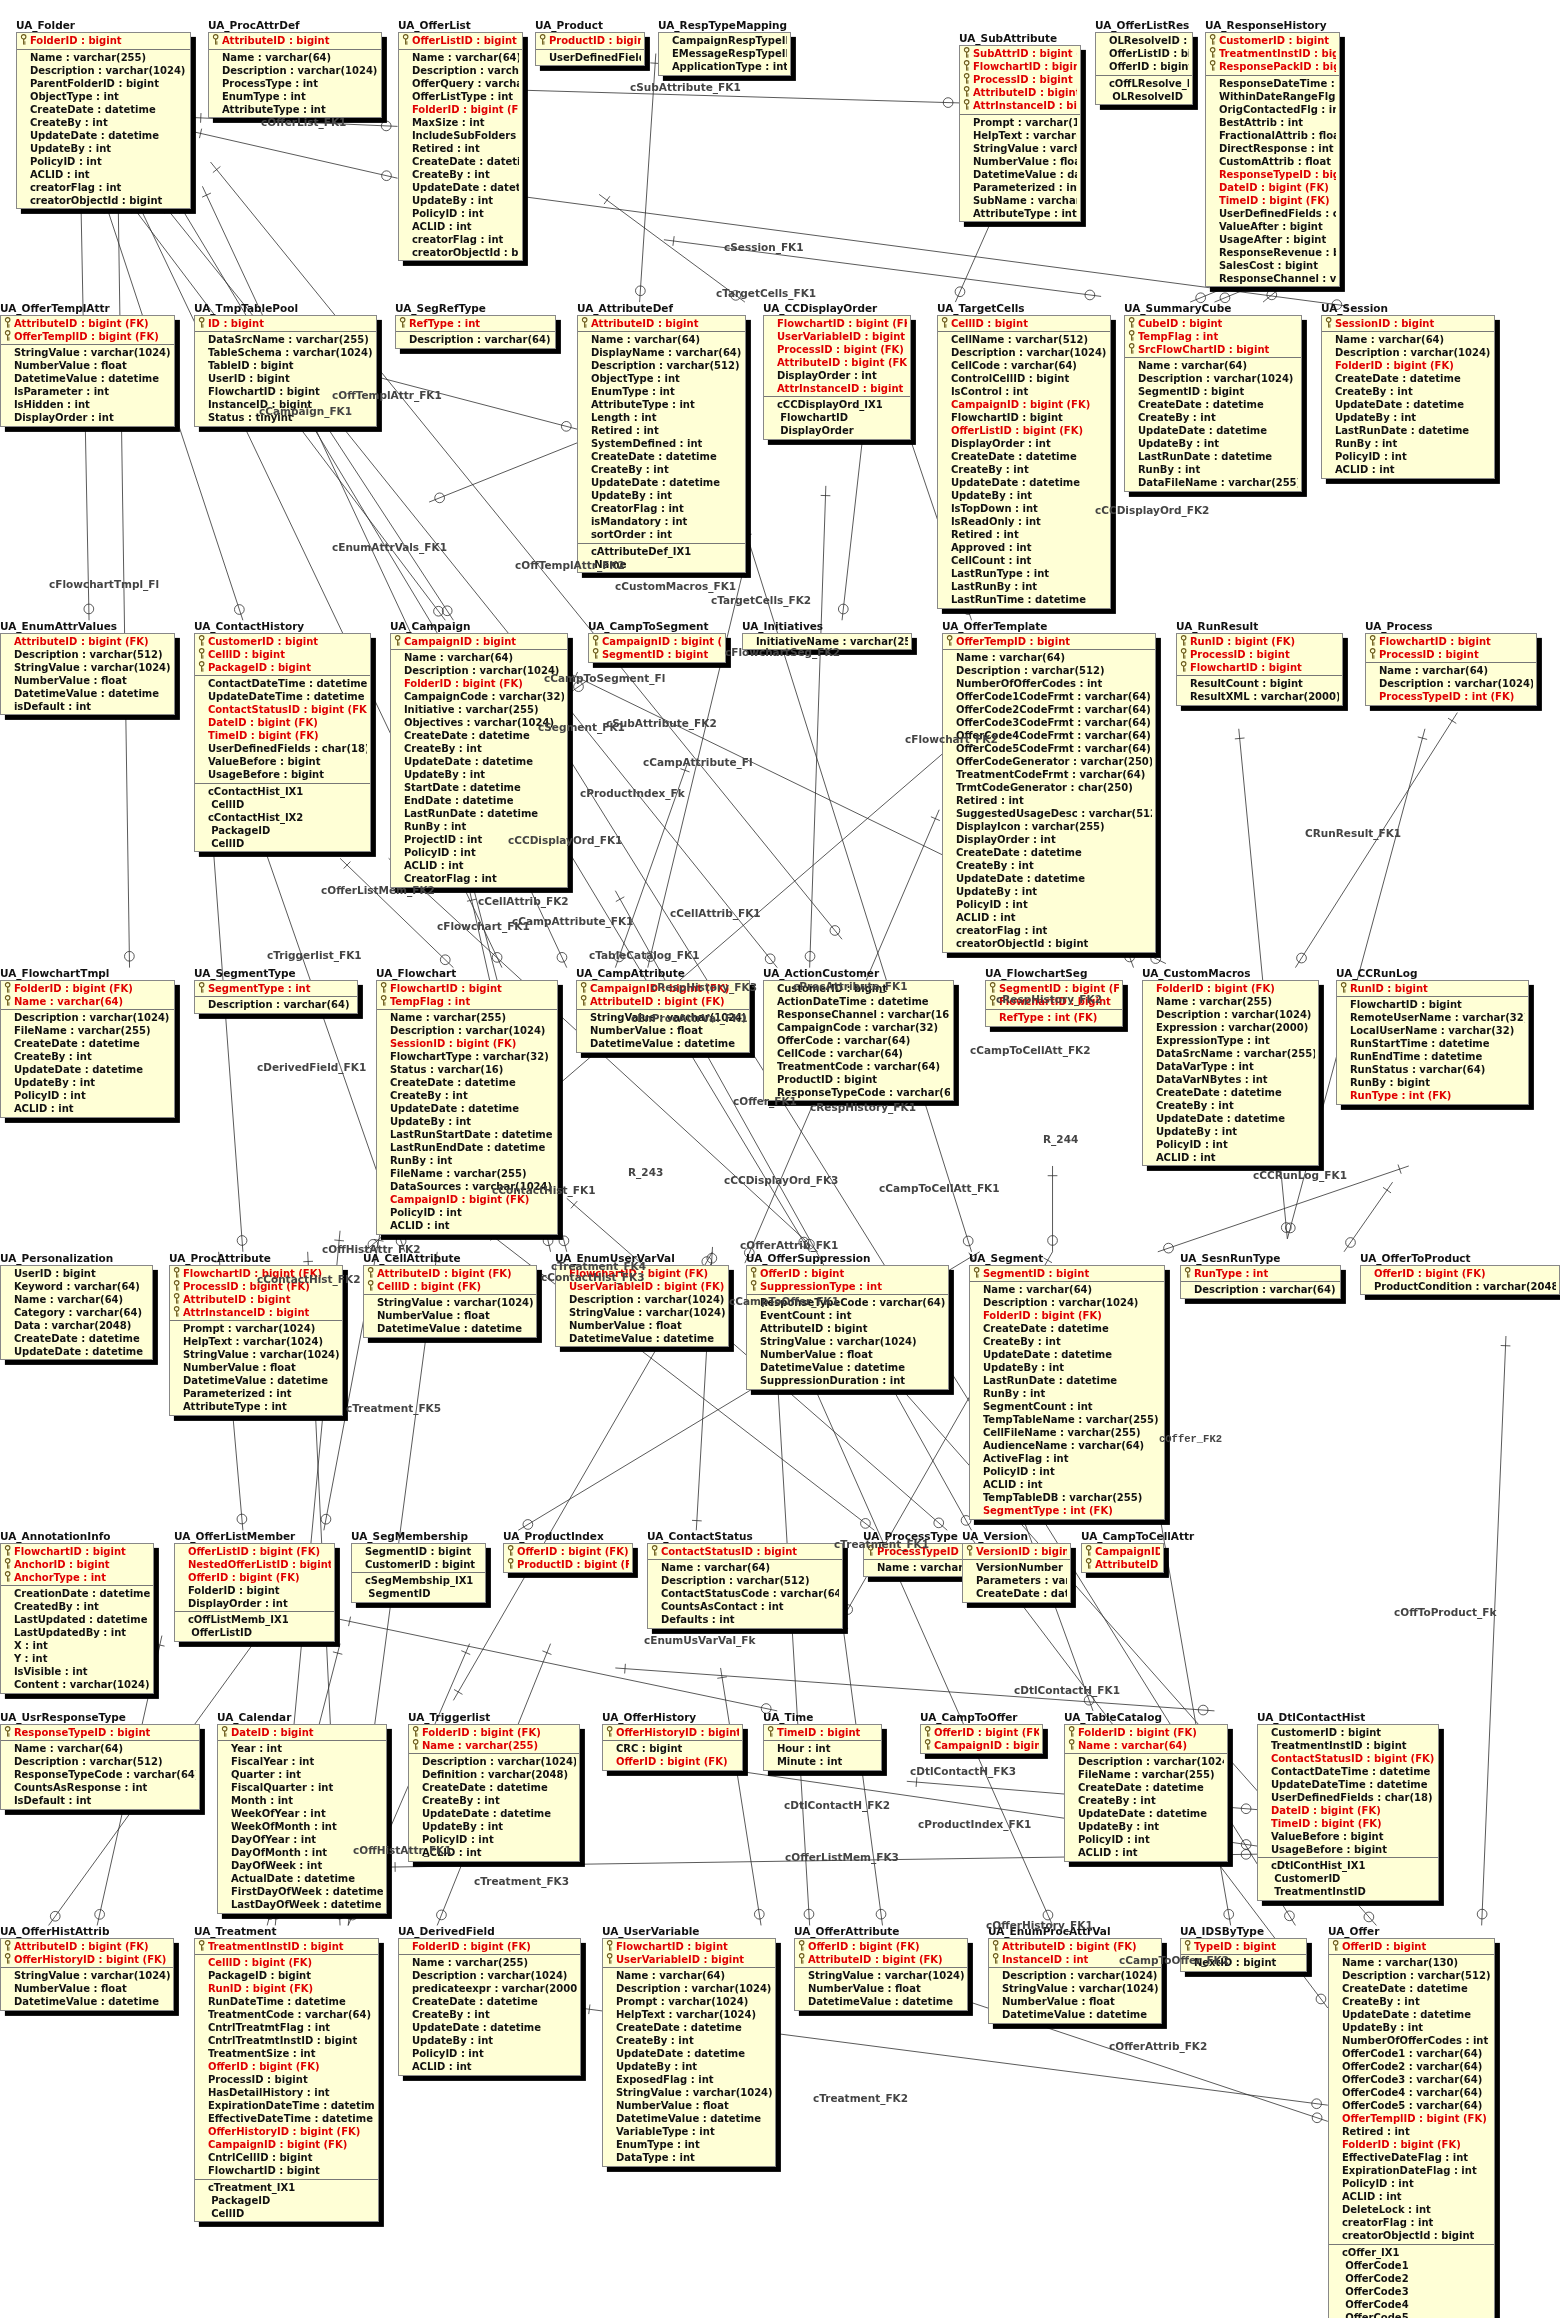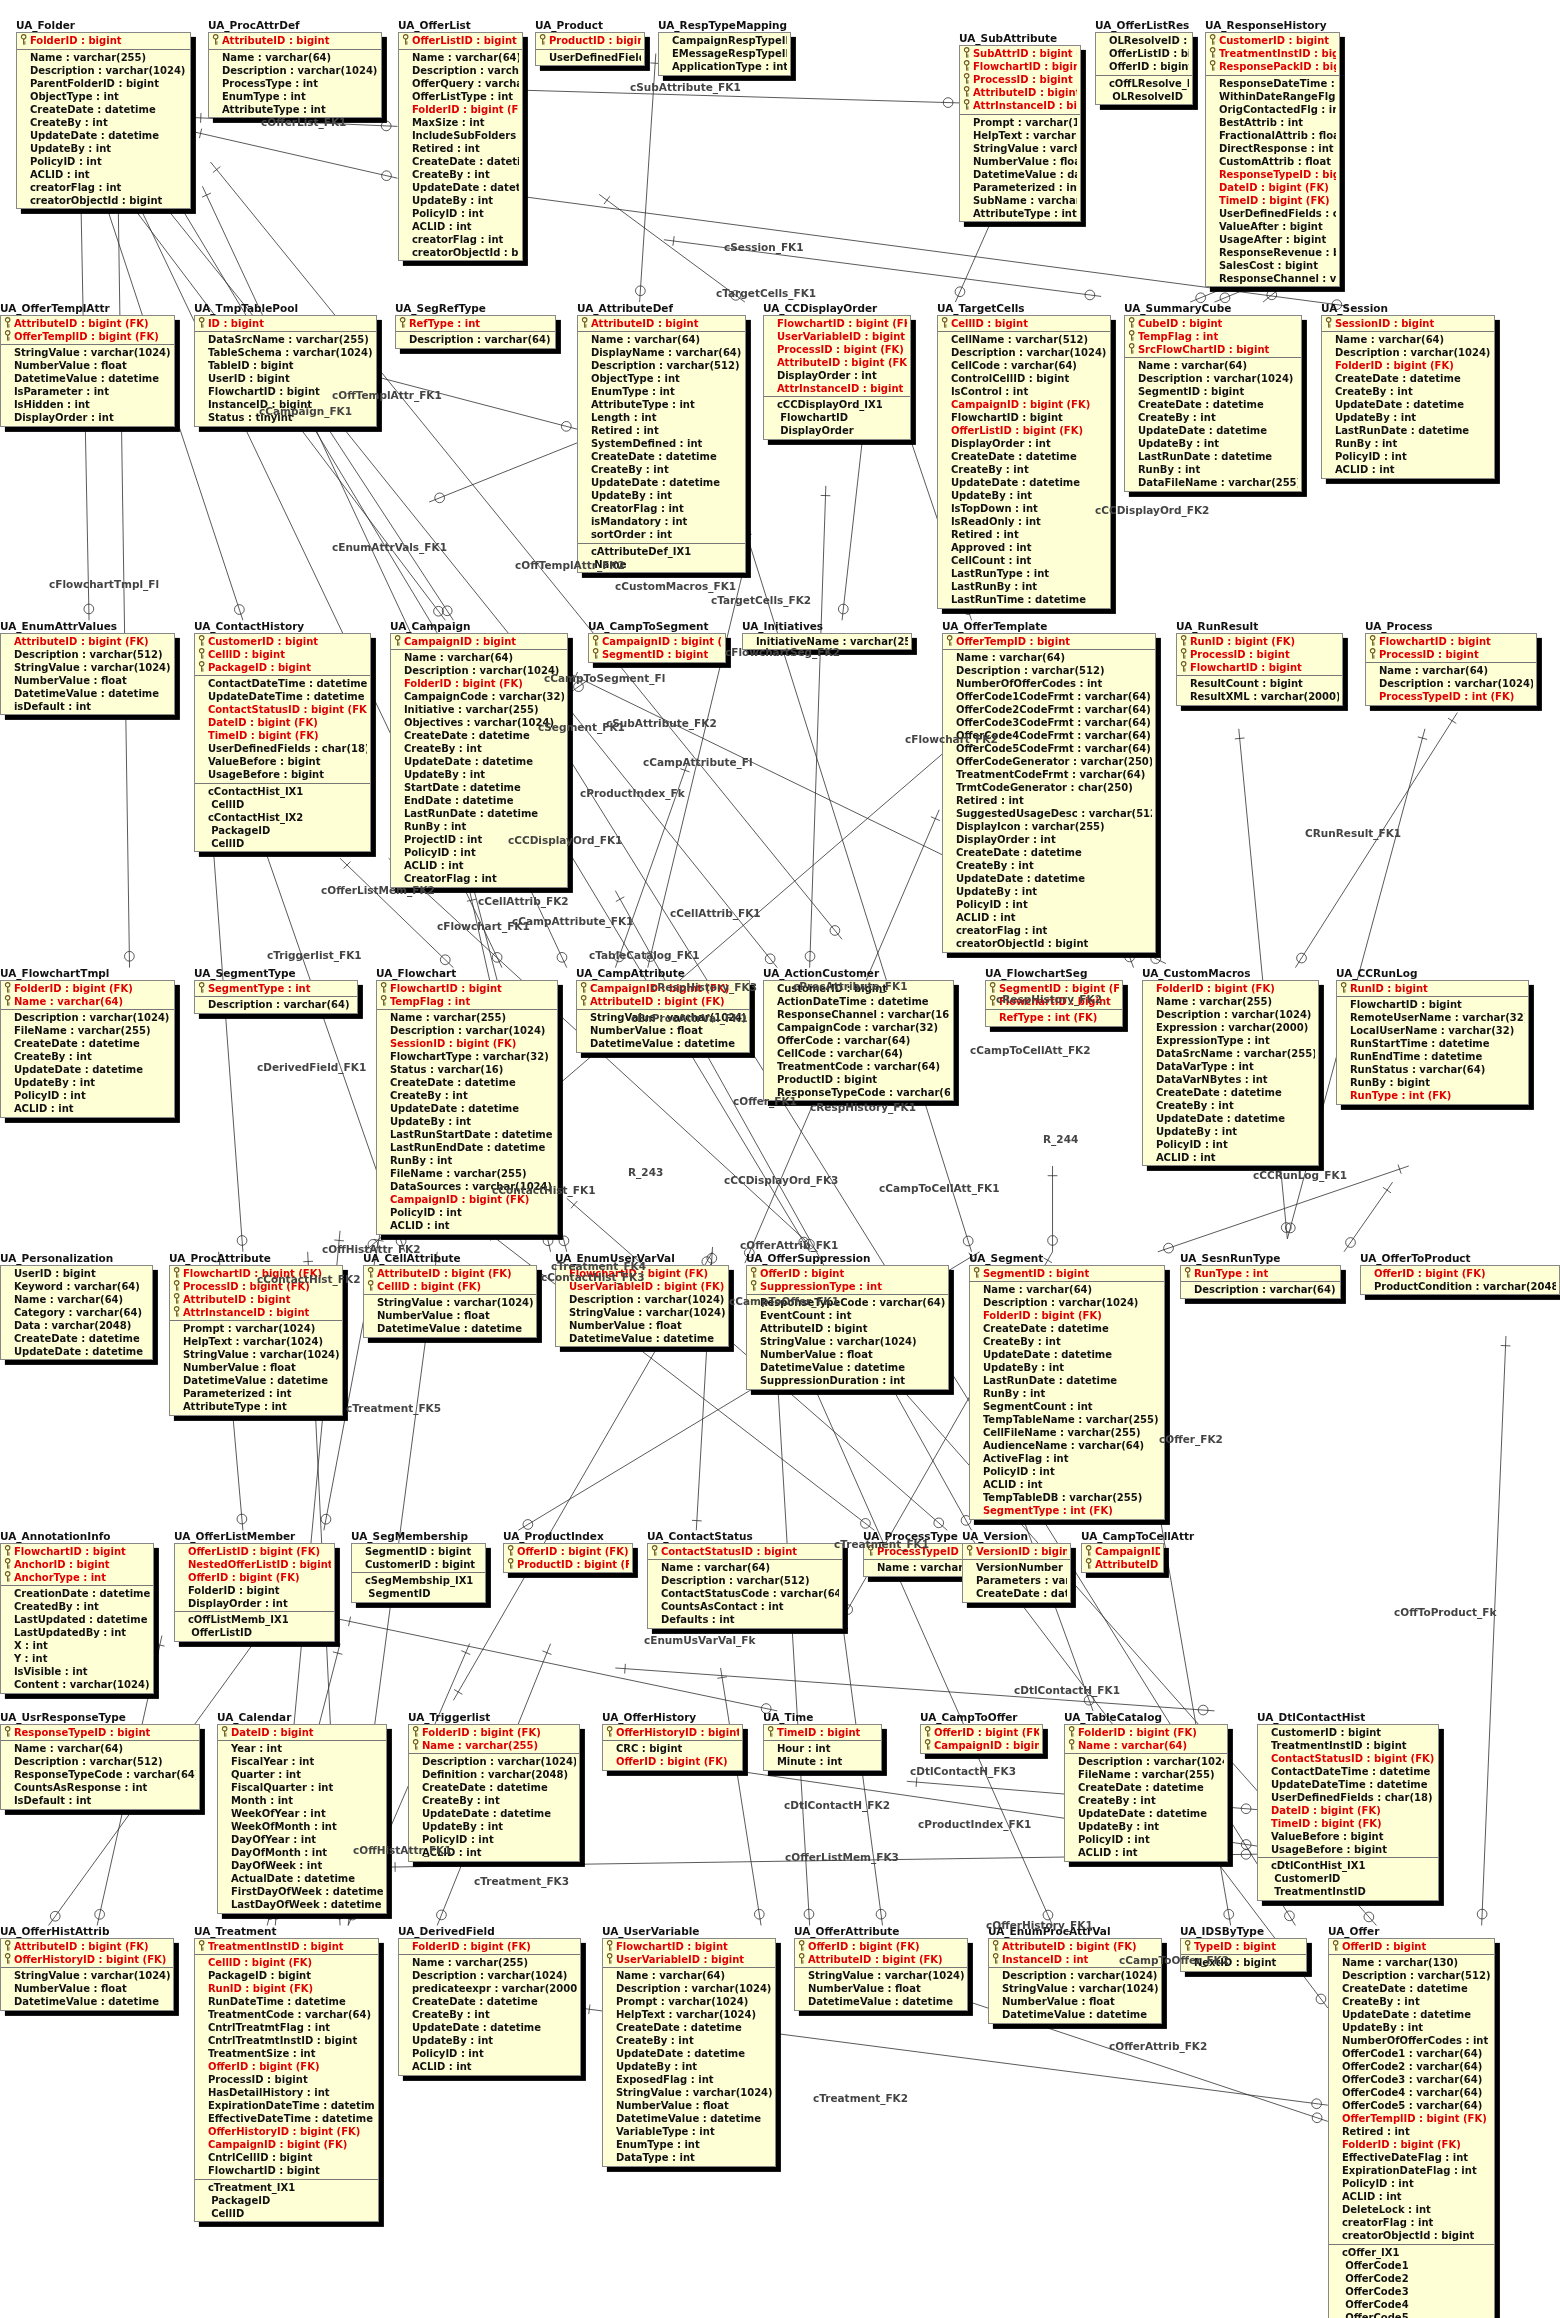--- a/index.html
+++ b/index.html
@@ -2038,21 +2038,21 @@
     <div class="rel-label" style="left: 724px; top: 1174px;">cCCDisplayOrd_FK3</div>
     <div class="rel-label" style="left: 879px; top: 1182px;">cCampToCellAtt_FK1</div>
     <div class="rel-label" style="left: 1253px; top: 1169px;">cCCRunLog_FK1</div>
     <div class="rel-label" style="left: 322px; top: 1243px;">cOffHistAttr_FK2</div>
     <div class="rel-label" style="left: 740px; top: 1239px;">cOfferAttrib_FK1</div>
     <div class="rel-label" style="left: 257px; top: 1273px;">cContactHist_FK2</div>
     <div class="rel-label" style="left: 551px; top: 1260px;">cTreatment_FK4</div>
     <div class="rel-label" style="left: 541px; top: 1271px;">cContactHist_FK3</div>
     <div class="rel-label" style="left: 729px; top: 1295px;">cCampToOffer_FK1</div>
     <div class="rel-label" style="left: 346px; top: 1402px;">cTreatment_FK5</div>
-    <div class="rel-label" style="left: 1159px; top: 1433px;">cOffer_FK2</div>
+    <div class="rel-label" style="left: 1159px; top: 1433px; font-family: Liberation Mono, monospace;">cOffer_FK2</div>
     <div class="rel-label" style="left: 834px; top: 1538px;">cTreatment_FK1</div>
     <div class="rel-label" style="left: 1394px; top: 1606px;">cOffToProduct_Fk</div>
     <div class="rel-label" style="left: 644px; top: 1634px;">cEnumUsVarVal_Fk</div>
     <div class="rel-label" style="left: 1014px; top: 1684px;">cDtlContactH_FK1</div>
     <div class="rel-label" style="left: 910px; top: 1765px;">cDtlContactH_FK3</div>
     <div class="rel-label" style="left: 784px; top: 1799px;">cDtlContactH_FK2</div>
     <div class="rel-label" style="left: 353px; top: 1844px;">cOffHistAttr_FK1</div>
     <div class="rel-label" style="left: 918px; top: 1818px;">cProductIndex_FK1</div>
     <div class="rel-label" style="left: 785px; top: 1851px;">cOfferListMem_FK3</div>
     <div class="rel-label" style="left: 474px; top: 1875px;">cTreatment_FK3</div>

